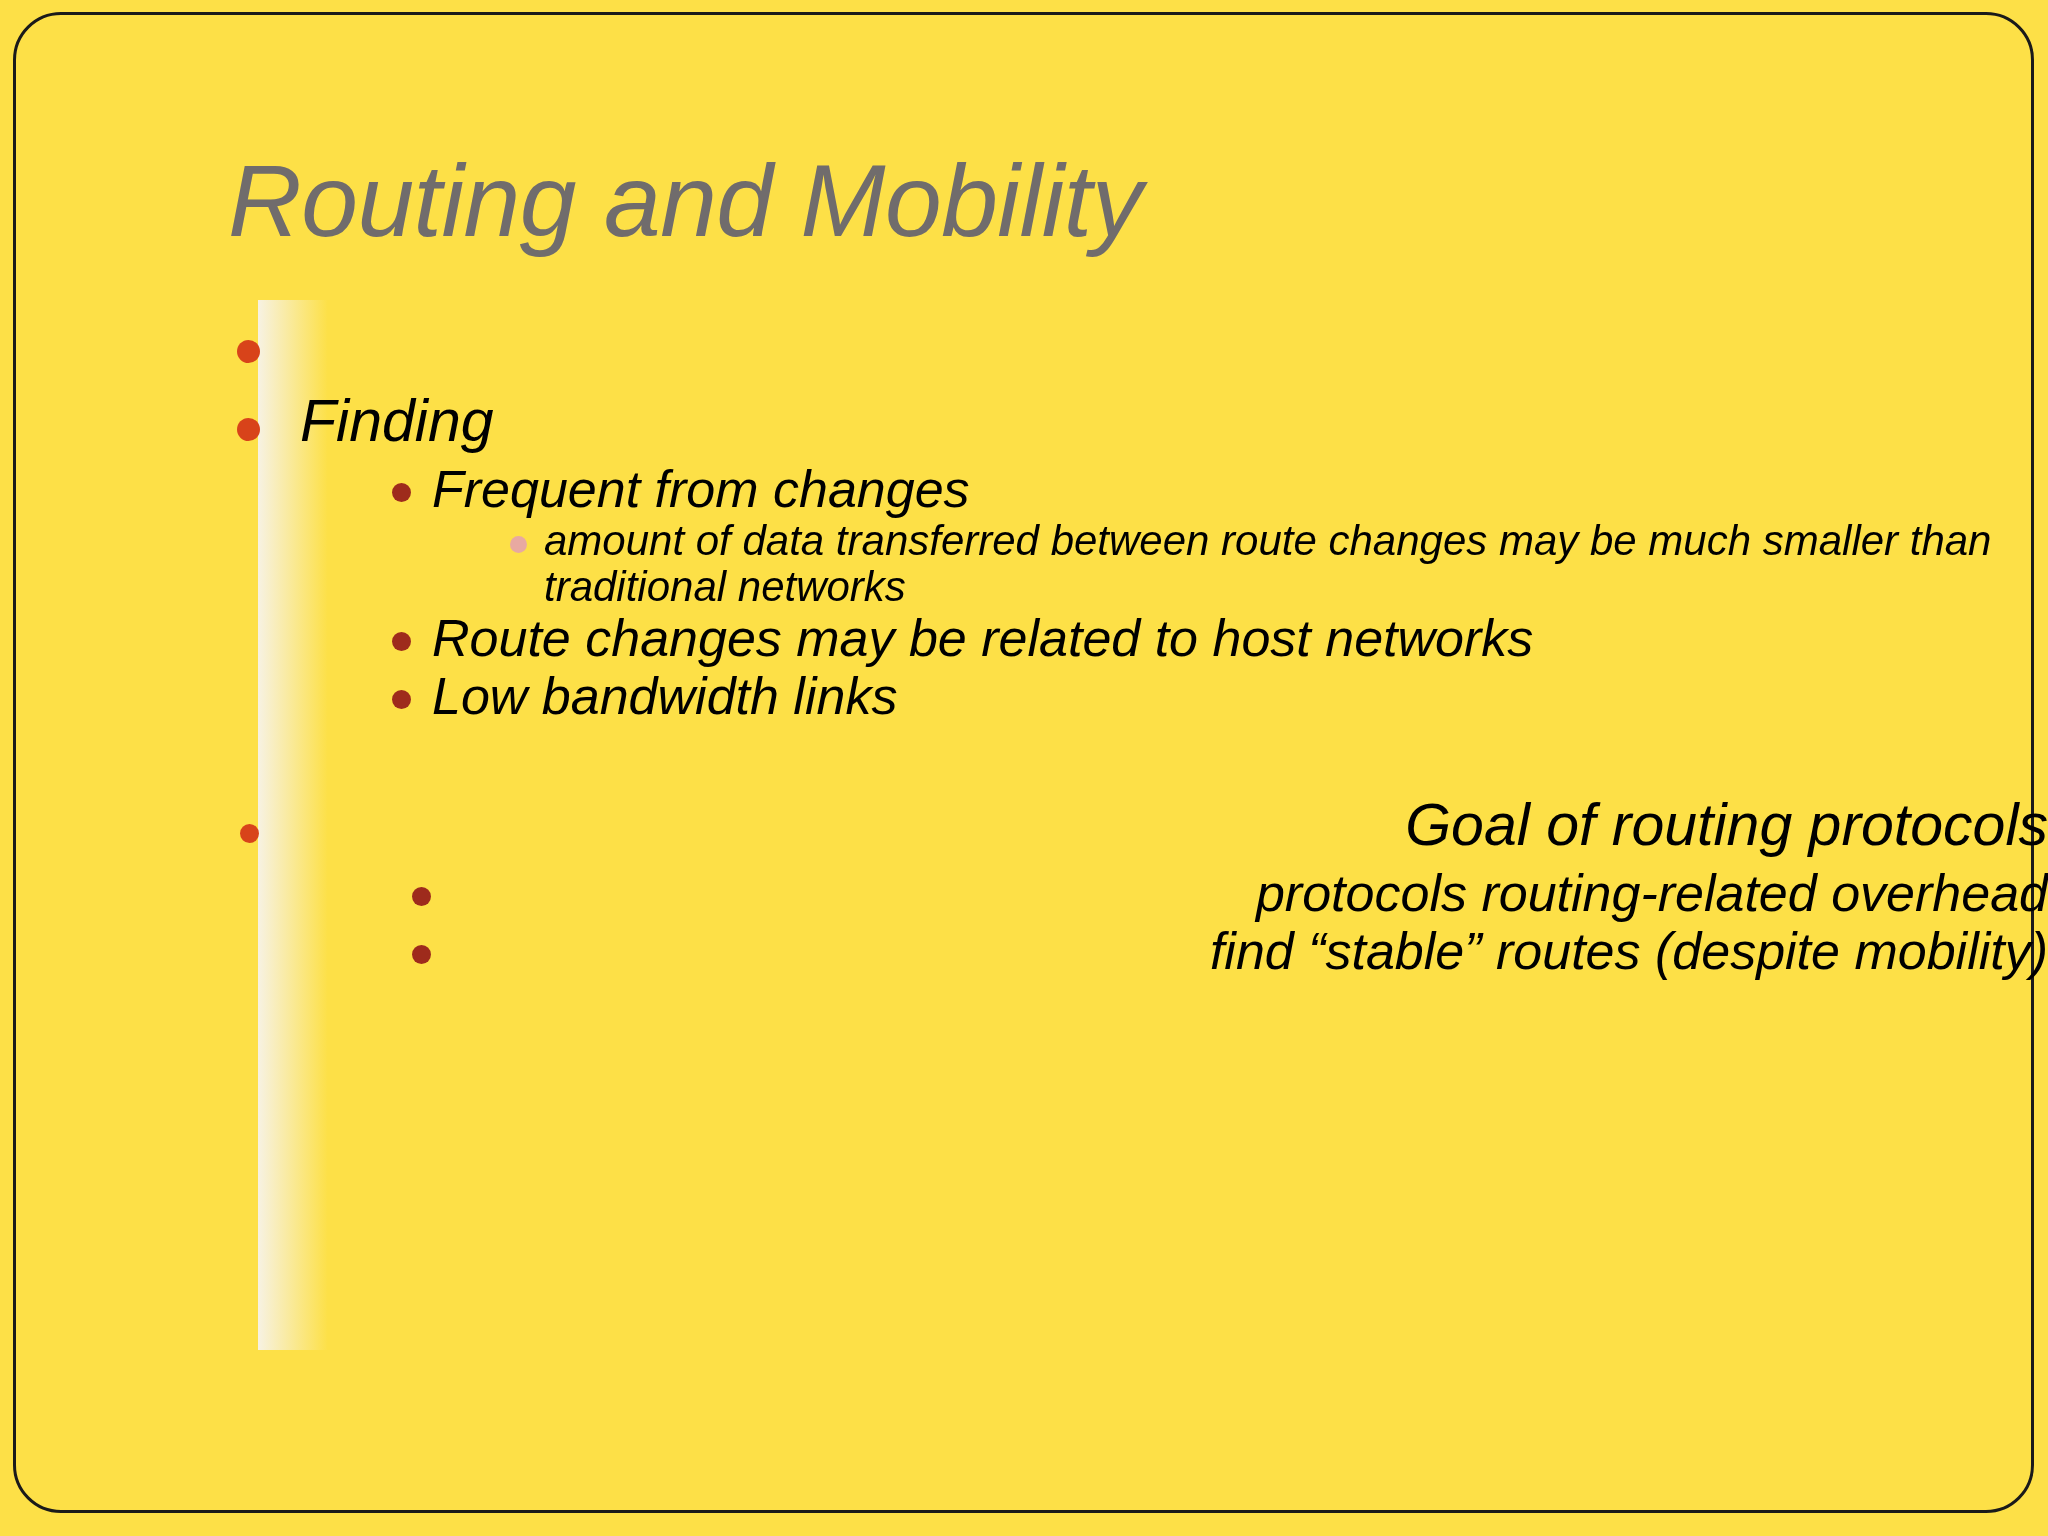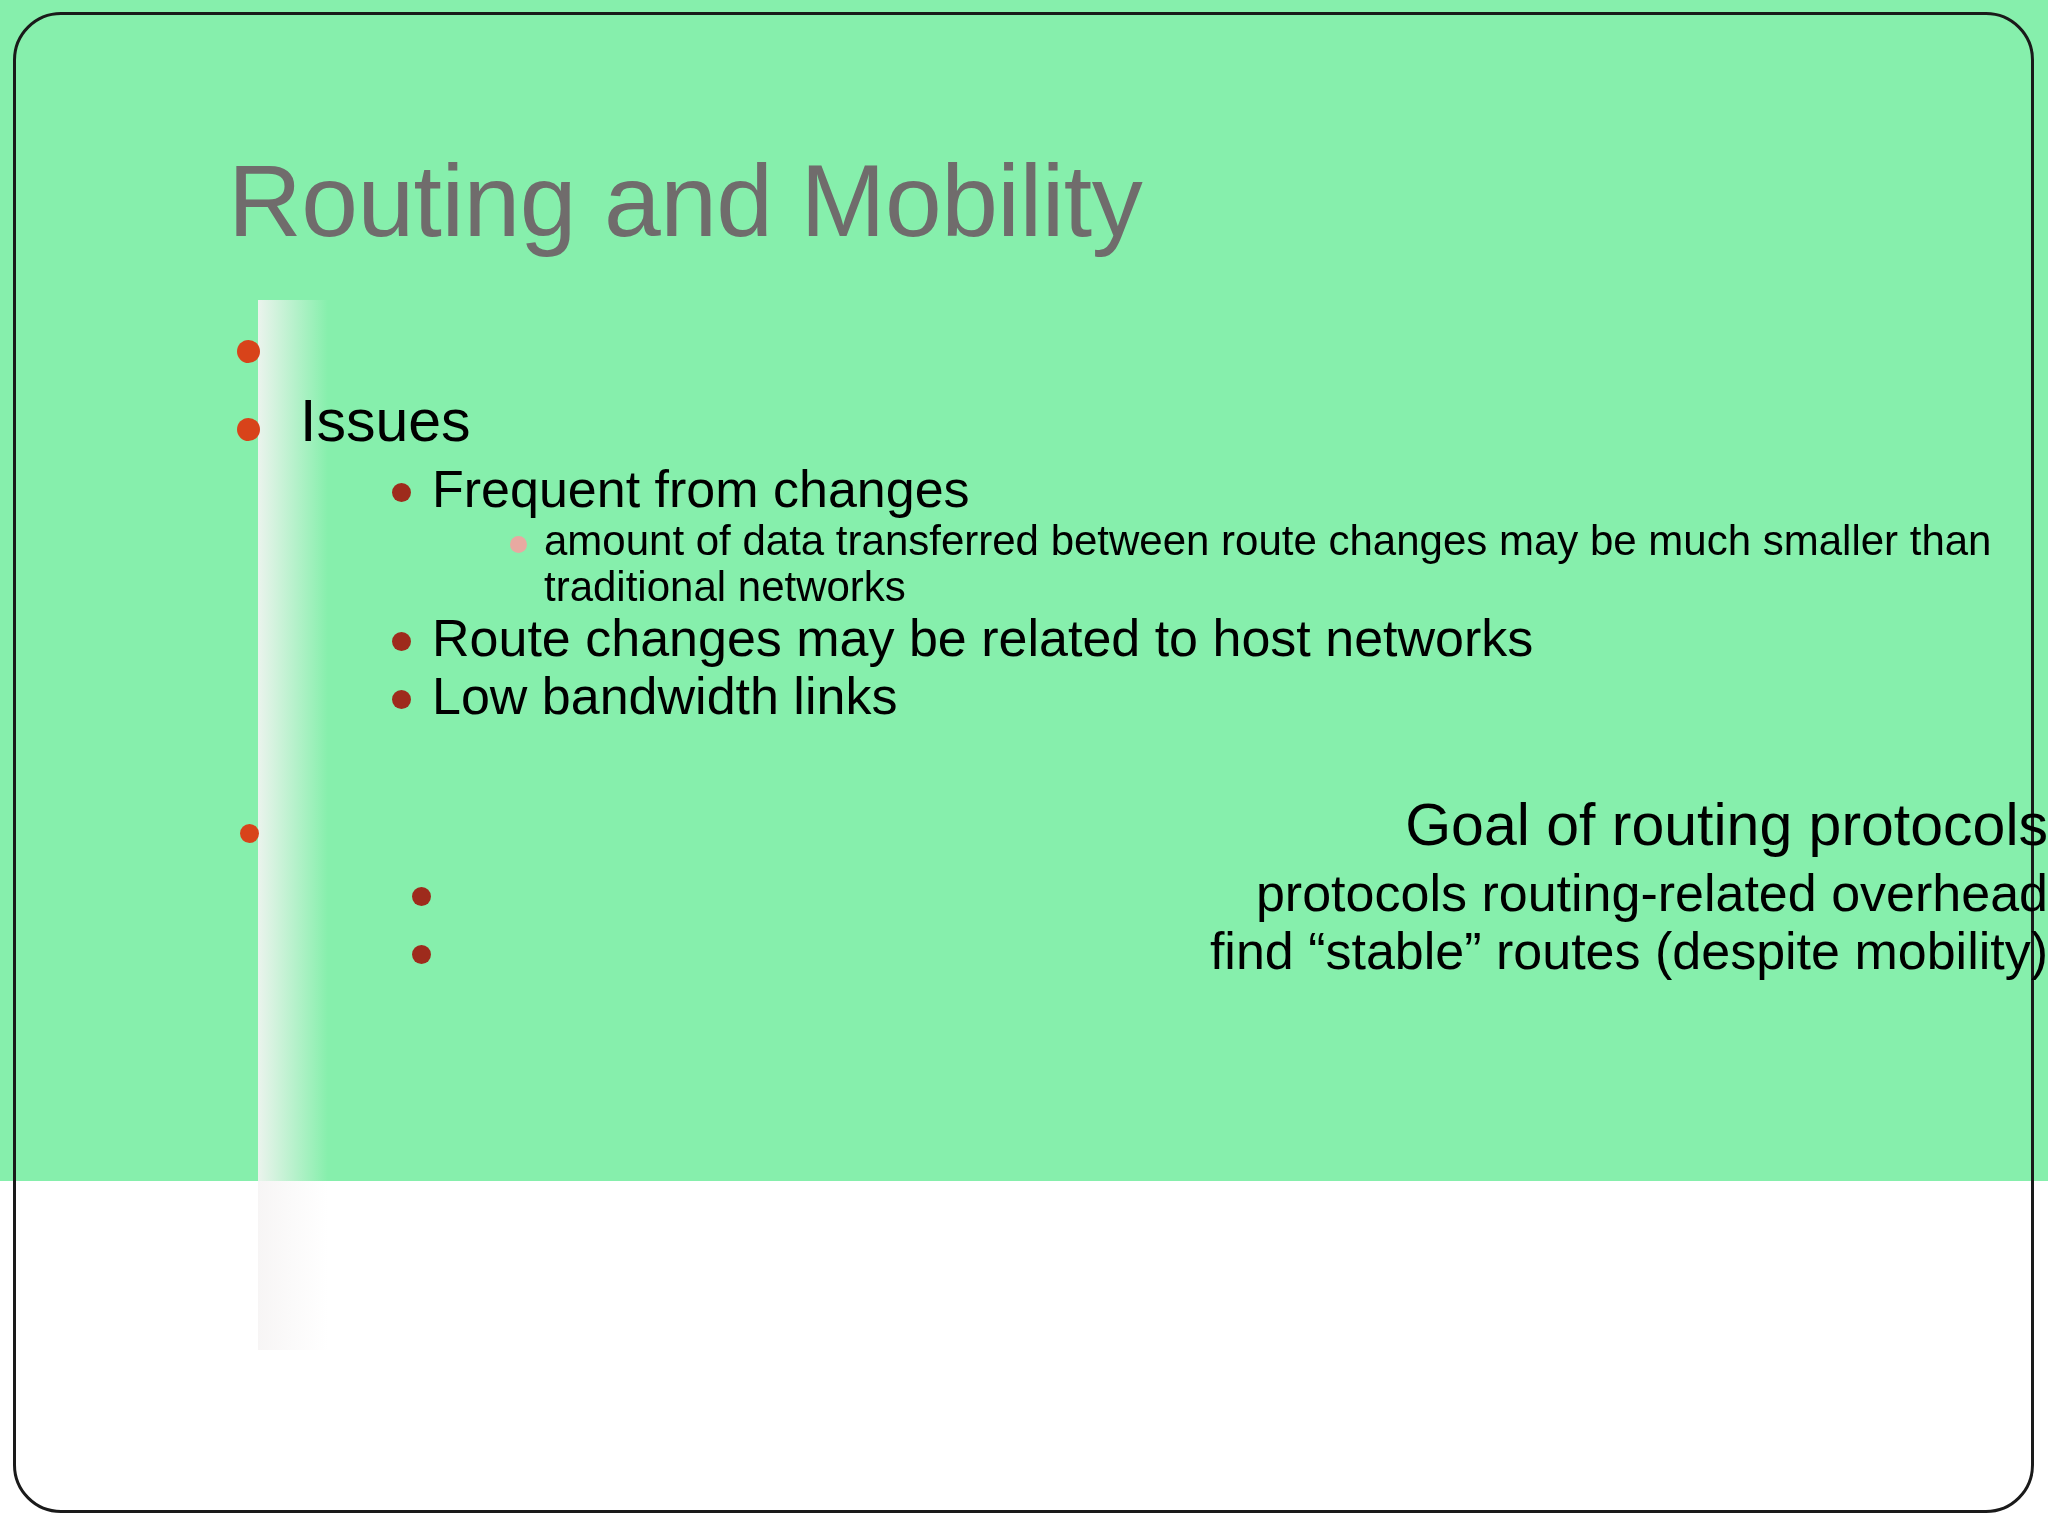--- a/index.html
+++ b/index.html
@@ -10,23 +10,24 @@
   body {
     width: 2048px;
     height: 1536px;
     overflow: hidden;
     font-family: "Liberation Sans", sans-serif;
   }
 
   #slide {
     position: relative;
     width: 2048px;
-    height: 1181px;
-    background: #86efac;
+    height: 1536px;
+    background: #fde047;
     box-sizing: border-box;
+    font-style: italic;
   }
 
   
   #slide-frame {
     position: absolute;
     left: 13px;
     top: 12px;
     width: 2021px;
     height: 1501px;
     border: 3px solid #1a1a1a;
@@ -164,21 +165,21 @@
     <ul class="lvl1">
 
       <li class="l1">
         <span class="bullet"></span>
       </li>
 
       <li class="spacer-lg"></li>
 
       <li class="l1">
         <span class="bullet"></span>
-        <span>Issues</span>
+        <span>Finding</span>
 
         <ul class="lvl2">
 
           <li class="l2">
             <span class="bullet"></span>
             <span>Frequent from changes</span>
 
             <ul class="lvl3">
               <li class="l3">
                 <span class="bullet"></span>

